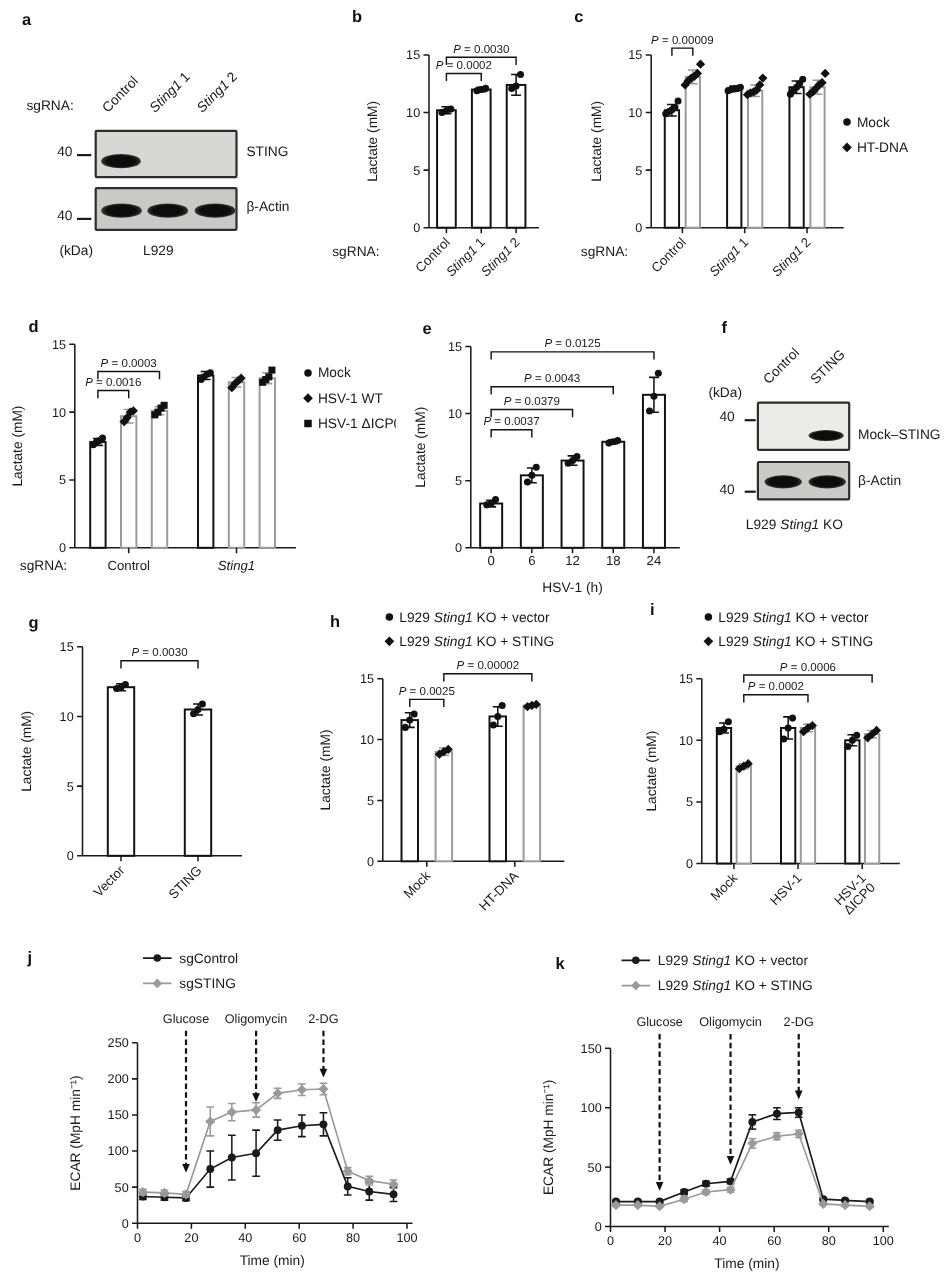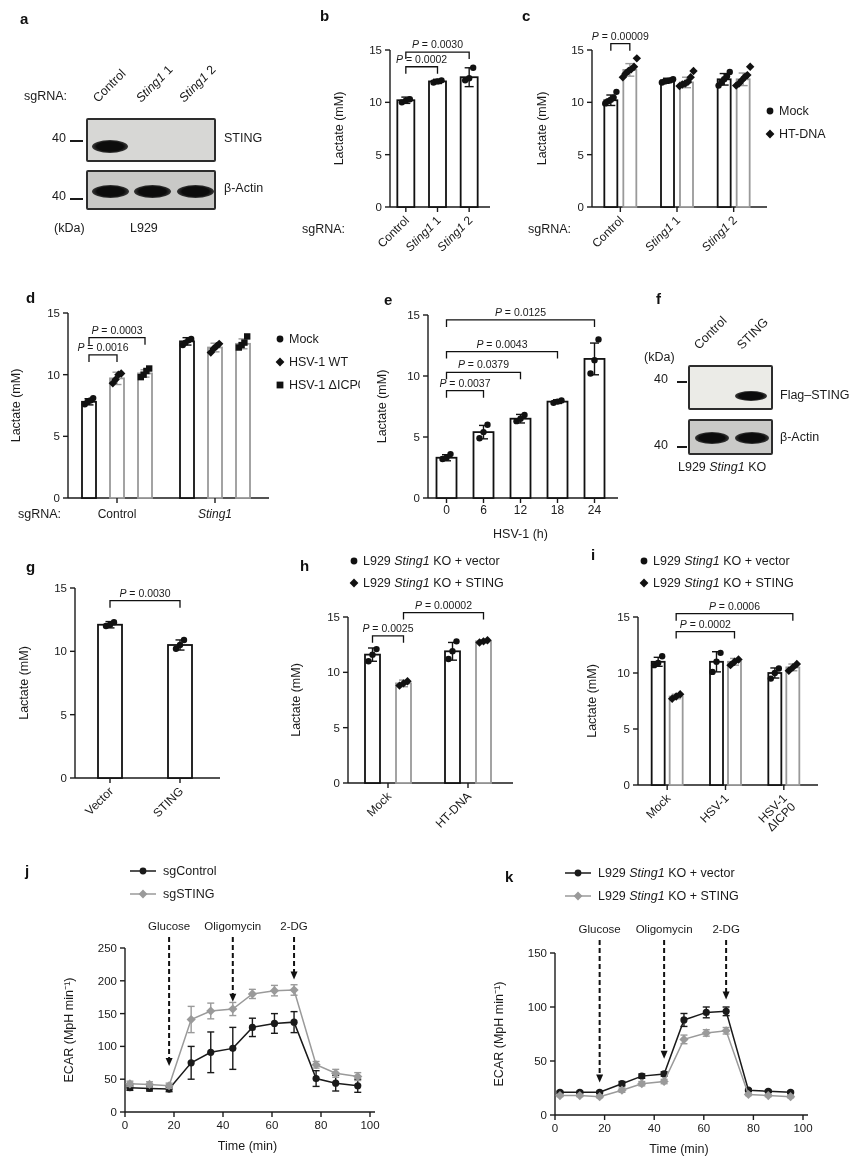--- a/index.html
+++ b/index.html
@@ -345,29 +345,29 @@
   <section class="panel" id="panel-f">
     <span class="plabel" style="left:16px;top:2px">f</span>
     <span class="lane-label" style="left:61px;top:50px">Control</span>
     <span class="lane-label" style="left:104px;top:50px">STING</span>
     <span class="txt" style="left:4px;top:62px">(kDa)</span>
     <div class="blot-box" style="left:48px;top:77px;width:85px;height:45px;background:#ebebe7">
       <div class="band" style="left:45px;top:24px;width:32px;height:10px"></div>
     </div>
     <span class="txt" style="left:14px;top:84px">40</span>
     <div class="kda-tick" style="left:37px;top:93px;width:10px"></div>
-    <span class="txt" style="left:140px;top:100px">Flag–STING</span>
+    <span class="txt" style="left:140px;top:100px">Mock–STING</span>
     <div class="blot-box" style="left:48px;top:131px;width:85px;height:36px;background:#cacac8">
       <div class="band" style="left:5px;top:11px;width:34px;height:12px"></div>
       <div class="band" style="left:45px;top:11px;width:34px;height:12px"></div>
     </div>
     <span class="txt" style="left:14px;top:150px">40</span>
     <div class="kda-tick" style="left:37px;top:158px;width:10px"></div>
     <span class="txt" style="left:140px;top:142px">β-Actin</span>
-    <span class="txt auto-italic" style="left:38px;top:172px">L929 <i>Sting1</i> KO</span>
+    <span class="txt auto-italic" style="left:38px;top:182px">L929 <i>Sting1</i> KO</span>
   </section>
 
   <section class="panel" id="panel-g">
     <span class="plabel" style="left:18px;top:0px">g</span>
   <svg class="chart" width="272" height="276" viewBox="0 0 272 276">
         <line x1="67" y1="30" x2="67" y2="220" stroke="#1a1a1a" stroke-width="1.4"></line>
         <line x1="67" y1="220" x2="212" y2="220" stroke="#1a1a1a" stroke-width="1.4"></line>
         <line x1="62" y1="220" x2="67" y2="220" stroke="#1a1a1a" stroke-width="1.4"></line>
         <text x="59" y="224" font-size="11.5" text-anchor="end"><tspan><tspan>0</tspan></tspan></text>
         <line x1="62" y1="156.66666666666669" x2="67" y2="156.66666666666669" stroke="#1a1a1a" stroke-width="1.4"></line>

